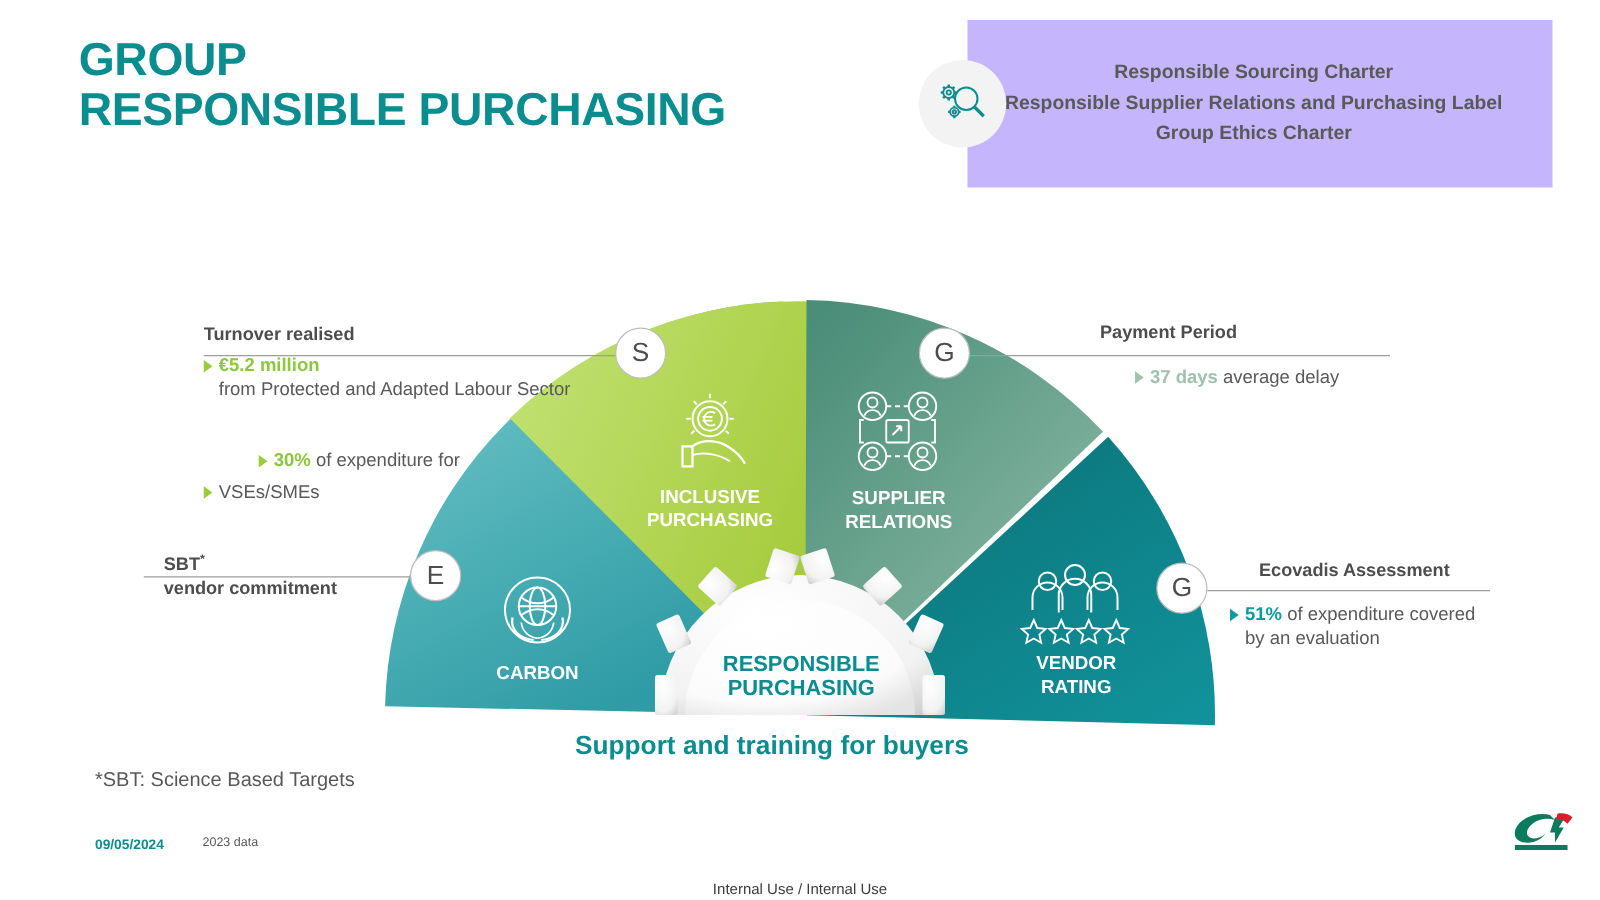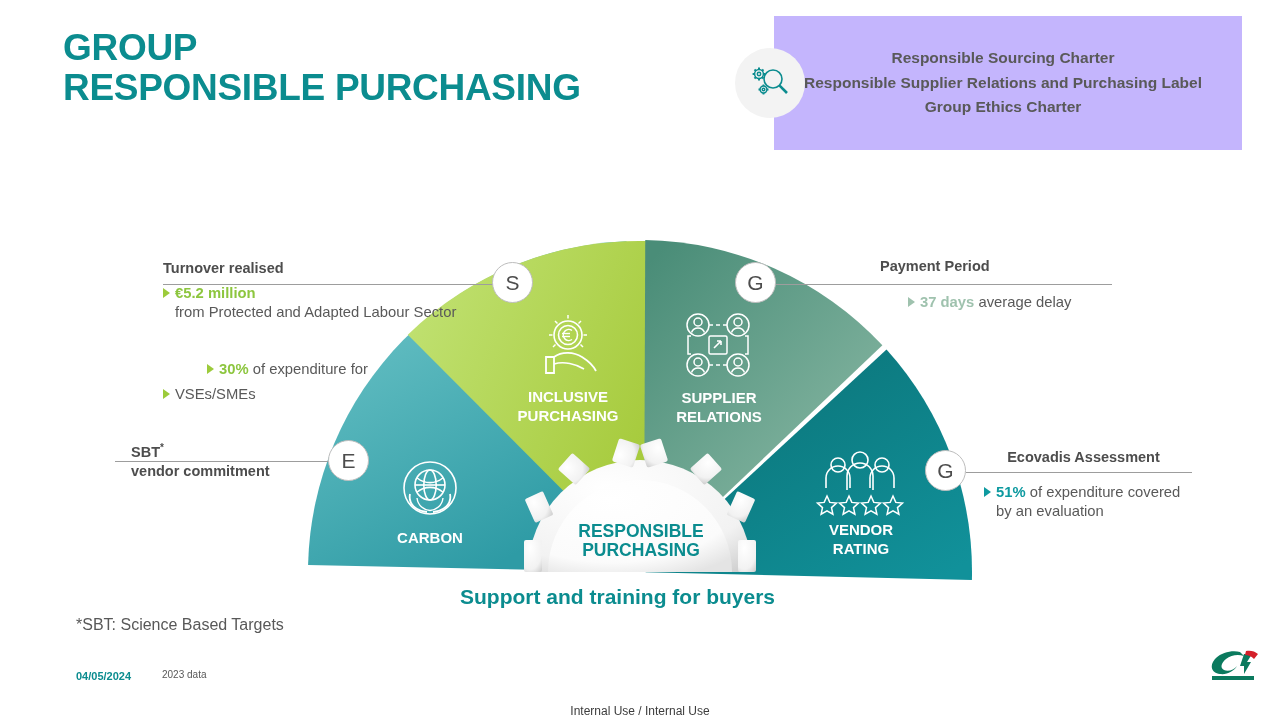--- a/index.html
+++ b/index.html
@@ -379,21 +379,21 @@
       <span class="tri teal"></span>
       <span>
         <span class="hl-teal">51%</span><span> of expenditure  covered</span><br>
         <span>by an evaluation</span>
       </span>
     </div>
   </div>
 
   <div class="support">Support and training for buyers</div>
   <div class="sbt-note">*SBT: Science Based Targets</div>
-  <div class="date">04/05/2024</div>
+  <div class="date">09/05/2024</div>
   <div class="datayear">2023 data</div>
   <div class="internal">Internal Use / Internal Use</div>
 
   <svg class="logo" viewBox="0 0 64 36">
     <path d="M40 4 C 33 2 22 4 16 10 C 9 17 11 25 20 26 C 27 27 34 23 37 18
              C 34 22 28 24 24 22 C 20 20 21 15 26 11 C 31 7 38 6 44 8 Z" fill="#0b7a5e"></path>
     <path d="M44 6 L 52 6 L 47 14 L 51 14 L 44 26 L 44 18 L 40 18 Z" fill="#0b7a5e"></path>
     <path d="M46 3 C 50 2 55 3 58 6 L 54 11 C 51 8 48 7 45 7 Z" fill="#d4202a"></path>
     <rect x="12" y="28" width="42" height="4" fill="#0b7a5e"></rect>
   </svg>

